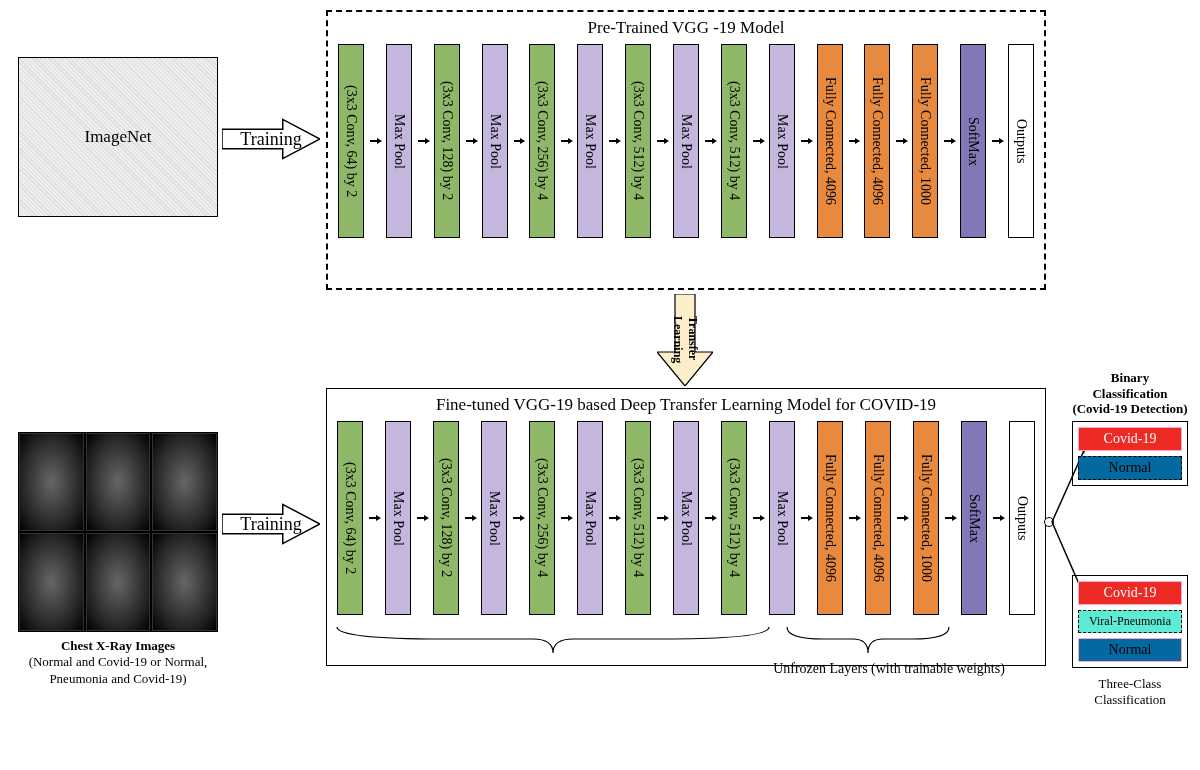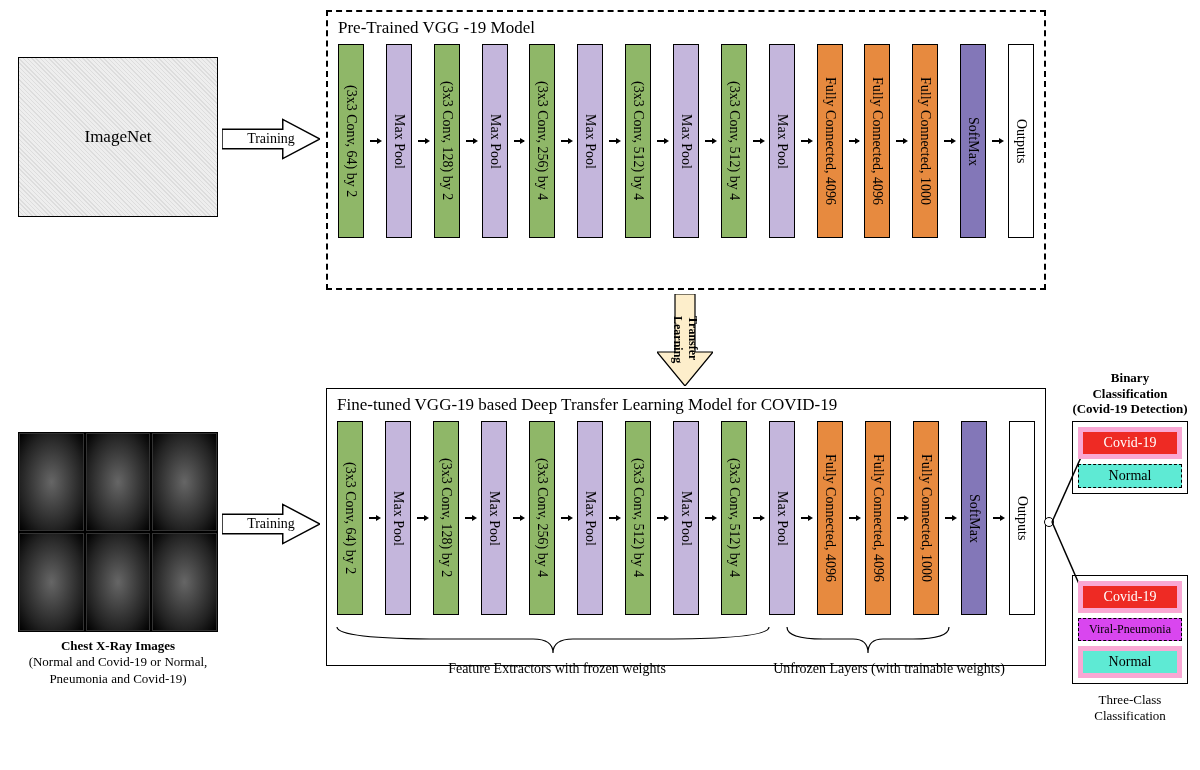--- a/index.html
+++ b/index.html
@@ -11,37 +11,37 @@
     position: absolute; left: 18px; top: 57px; width: 200px; height: 160px;
     border: 1px solid #000;
     background: repeating-linear-gradient(45deg, #ddd 0, #ddd 1px, #eee 1px, #eee 3px);
     display: flex; align-items: center; justify-content: center;
     font-size: 17px;
   }
 
   
   .arrow-right {
     position: absolute; display: flex; align-items: center; justify-content: center;
-    font-size: 14px;
+    font-size: 18px;
   }
   .arrow-svg { width: 100%; height: 100%; }
 
   .arrow1 { left: 222px; top: 117px; width: 98px; height: 44px; }
   .arrow2 { left: 222px; top: 502px; width: 98px; height: 44px; }
 
   
   .model-box {
     position: absolute; left: 326px; top: 10px; width: 720px; height: 280px;
     border: 2px dashed #000; padding: 6px 10px 8px 10px;
   }
   .model-box.bottom {
     top: 388px; width: 720px; height: 278px;
     border: 1.5px solid #000; left: 326px;
   }
-  .model-title { font-size: 17px; margin-bottom: 6px; }
+  .model-title { text-align: center; font-size: 17px; margin-bottom: 6px; }
 
   .layers-row {
     display: flex; flex-direction: row; align-items: center; justify-content: flex-start;
     gap: 6px; margin-top: 4px;
   }
   .layer {
     width: 26px; height: 194px; border: 1px solid #000;
     writing-mode: vertical-rl; text-orientation: mixed;
     display: flex; align-items: center; justify-content: center;
     font-size: 14px; padding: 4px 0;
@@ -82,25 +82,25 @@
     border: 1px solid #000; background: #000;
   }
   .xray { background: radial-gradient(ellipse at center, #666 0%, #222 70%, #000 100%); border: 1px solid #333; }
   .xray-caption { position: absolute; left: 18px; top: 638px; width: 200px; text-align: center; font-size: 13px; line-height: 1.25; }
 
   
   .output-node { position: absolute; left: 1044px; top: 517px; width: 10px; height: 10px; border: 1px solid #000; border-radius: 50%; background: #fff; }
 
   .class-box { position: absolute; width: 116px; display: flex; flex-direction: column; gap: 4px; }
   .class-label { text-align: center; font-size: 13px; line-height: 1.2; }
-  .class-item { border: 5px solid #f9a8d4; text-align: center; font-size: 14px; padding: 3px 0; }
+  .class-item { border: 1px solid #f9a8d4; text-align: center; font-size: 14px; padding: 3px 0; }
   .class-item.dashed { border: 1.5px dashed #000; }
   .covid { background: #ee2a24; color: #fff; }
-  .viral { background: #d946ef; }
-  .normal { background: #5eead4; }
+  .viral { background: #5eead4; }
+  .normal { background: #0369a1; }
 
   
   .brace-svg { position: absolute; }
   .brace-text { position: absolute; font-size: 14px; text-align: center; }
 </style>
 </head>
 <body>
 
 <div class="canvas">
 
@@ -210,21 +210,20 @@
         <div class="layer fc">Fully Connected, 1000</div>
         <div class="dot-connect"></div>
         <div class="layer soft">SoftMax</div>
         <div class="dot-connect"></div>
         <div class="layer out">Outputs</div>
       </div>
 
     <svg class="brace-svg" style="left:6px; top:236px;" width="440" height="34">
       <path d="M 4 2 Q 4 14 110 14 L 200 14 Q 220 14 220 28 Q 220 14 240 14 L 330 14 Q 436 14 436 2" fill="none" stroke="#000" stroke-width="1.2"></path>
     </svg>
-    <div class="brace-text" style="left:70px; top:272px; width:320px;">Feature Extractors with frozen weights</div>
 
     <svg class="brace-svg" style="left:456px; top:236px;" width="170" height="34">
       <path d="M 4 2 Q 4 14 40 14 L 70 14 Q 85 14 85 28 Q 85 14 100 14 L 130 14 Q 166 14 166 2" fill="none" stroke="#000" stroke-width="1.2"></path>
     </svg>
     <div class="brace-text" style="left:432px; top:272px; width:260px;">Unfrozen Layers (with trainable weights)</div>
   </div>
 
   <div class="output-node"></div>
   <svg style="position:absolute; left:1050px; top:432px; width:40px; height:186px;">
     <line x1="2" y1="90" x2="36" y2="14" stroke="#000" stroke-width="1.5"></line>

